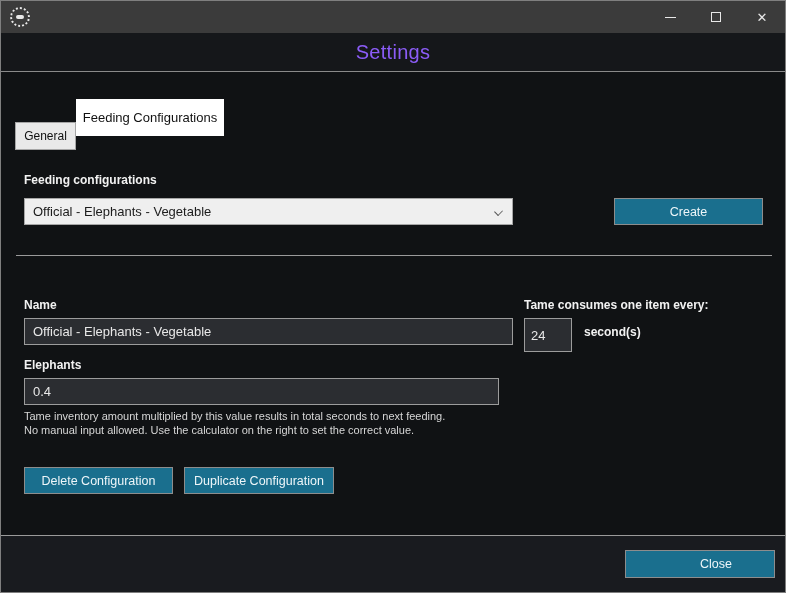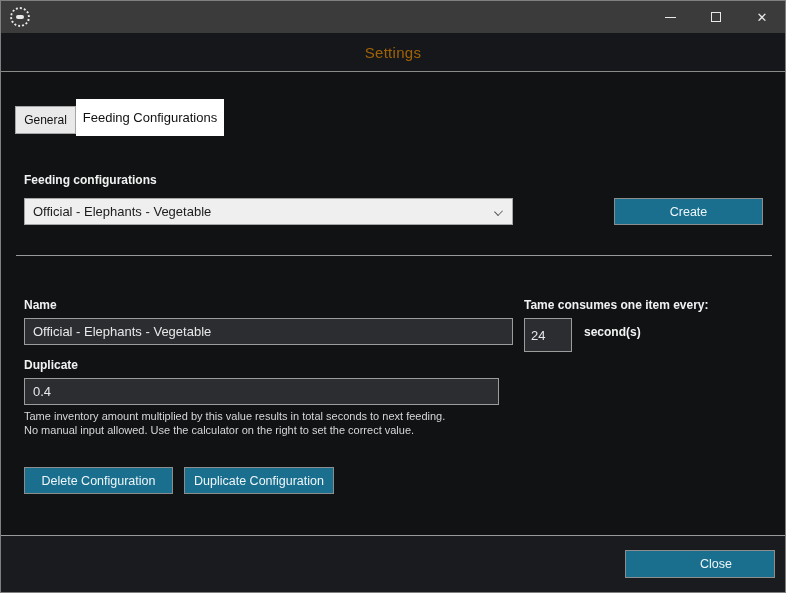--- a/index.html
+++ b/index.html
@@ -32,29 +32,29 @@
   .glyph-min { width:11px; height:1px; background:#e8e8e8; display:block; }
   .glyph-max { width:10px; height:10px; border:1px solid #e8e8e8; display:block; }
   .glyph-close { font-size:13px; line-height:1; }
 
   
   .header {
     position:absolute; left:0; top:32px; width:100%; height:39px;
     background:#15171a; border-bottom:1px solid #8a8a8a;
     display:flex; align-items:center; justify-content:center;
   }
-  .header-title { color:#a16207; font-size:15px; font-weight:400; letter-spacing:0.3px; }
+  .header-title { color:#8b5cf6; font-size:20px; font-weight:400; letter-spacing:0.3px; }
 
   
   .tab {
     position:absolute; display:flex; align-items:center; justify-content:center;
     color:#111; cursor:default;
   }
   .tab-inactive {
-    left:14px; top:105px; width:61px; height:28px;
+    left:14px; top:121px; width:61px; height:28px;
     background:#e9e9e9; border:1px solid #a6a6a6; font-size:12px; z-index:1;
   }
   .tab-active {
     left:75px; top:98px; width:148px; height:37px;
     background:#ffffff; font-size:13px; z-index:2;
   }
 
   
   .label-bold { position:absolute; color:#f2f2f2; font-size:12px; font-weight:bold; }
 
@@ -137,21 +137,21 @@
 
   <div class="hr hr-mid"></div>
 
   <span class="label-bold" style="left:23px; top:297px;">Name</span>
   <input class="text-input input-name" type="text" value="Official - Elephants - Vegetable" style="">
 
   <span class="label-bold" style="left:523px; top:297px;">Tame consumes one item every:</span>
   <input class="text-input input-seconds" type="text" value="24" style="">
   <span class="label-bold" style="left:583px; top:324px;">second(s)</span>
 
-  <span class="label-bold" style="left:23px; top:357px;">Duplicate</span>
+  <span class="label-bold" style="left:23px; top:357px;">Elephants</span>
   <input class="text-input input-multiplier" type="text" readonly="" value="0.4" style="">
 
   <span class="help-text" style="top:423px;">No manual input allowed. Use the calculator on the right to set the correct value.</span>
   <span class="help-text" style="top:409px;">Tame inventory amount multiplied by this value results in total seconds to next feeding.</span>
 
   <button class="btn btn-delete">Delete Configuration</button>
   <button class="btn btn-duplicate">Duplicate Configuration</button>
 
   <div class="footer"></div>
   <button class="btn btn-close">Close</button>

